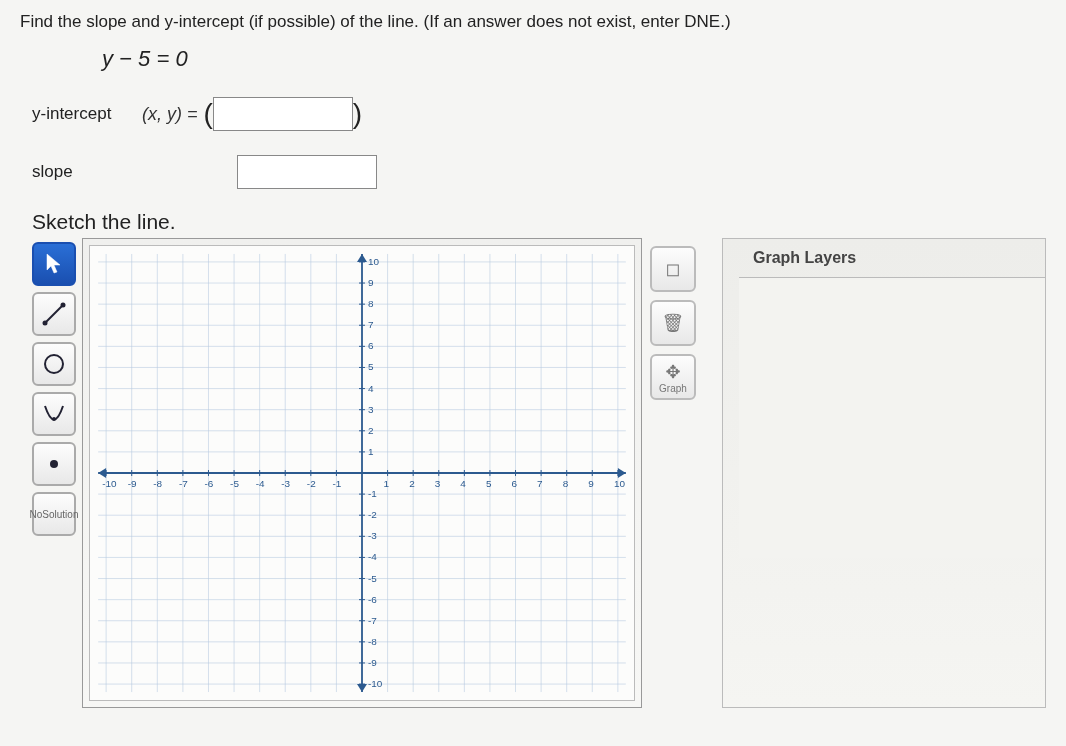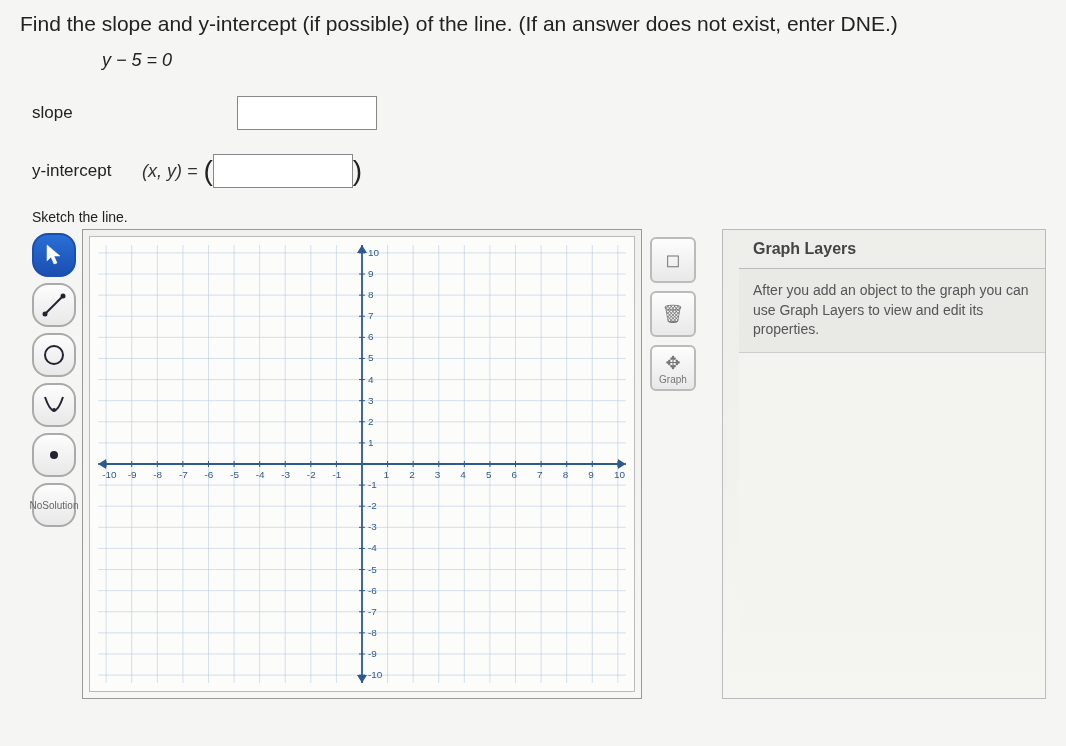--- a/index.html
+++ b/index.html
@@ -8,26 +8,26 @@
     background: #f5f5f3;
     width: 1066px;
     height: 746px;
     overflow: hidden;
     color: #333;
   }
   .top-section {
     padding: 12px 20px 10px 20px;
   }
   .instruction {
-    font-size: 21px;
+    font-size: 17px;
     color: #222;
     margin-bottom: 14px;
   }
   .equation {
-    font-size: 18px;
+    font-size: 22px;
     color: #222;
     font-style: italic;
     margin-left: 82px;
     margin-bottom: 22px;
   }
   .input-row {
     display: flex;
     align-items: center;
     margin-bottom: 18px;
     margin-left: 12px;
@@ -50,40 +50,40 @@
   }
   .answer-box {
     width: 140px;
     height: 34px;
     border: 1px solid #888;
     background: #fff;
     padding: 4px 6px;
     font-size: 15px;
   }
   .sketch-label {
-    font-size: 14px;
+    font-size: 21px;
     color: #222;
     margin: 6px 0 4px 12px;
   }
   .sketch-container {
     display: flex;
     margin-left: 12px;
   }
   .tool-column {
     display: flex;
     flex-direction: column;
     gap: 6px;
     margin-right: 6px;
     padding-top: 4px;
   }
   .tool-btn {
     width: 44px;
     height: 44px;
     border: 2px solid #aaa;
-    border-radius: 16px;
+    border-radius: 6px;
     background: linear-gradient(#fdfdfd, #e8e8e8);
     display: flex;
     align-items: center;
     justify-content: center;
     cursor: pointer;
     font-size: 20px;
   }
   .tool-btn.selected {
     background: linear-gradient(#2a6fd6, #1a4fb0);
     border-color: #1a4fb0;
@@ -170,31 +170,31 @@
   svg .tick { stroke: #2c5a8f; stroke-width: 1; }
 </style>
 </head>
 <body>
 
 <div class="top-section">
   <div class="instruction">Find the slope and y-intercept (if possible) of the line. (If an answer does not exist, enter DNE.)</div>
   <div class="equation">y − 5 = 0</div>
 
   <div class="input-row">
-    <span class="input-label">slope</span>
-    <span style="width:95px"></span>
-    <input class="answer-box" type="text" value="" style="">
-  </div>
-
-  <div class="input-row">
     <span class="input-label">y-intercept</span>
     <span class="xy-prefix">(x, y) = </span>
     <span class="paren">(</span>
     <input class="answer-box" type="text" value="" style="">
     <span class="paren">)</span>
+  </div>
+
+  <div class="input-row">
+    <span class="input-label">slope</span>
+    <span style="width:95px"></span>
+    <input class="answer-box" type="text" value="" style="">
   </div>
 
   <div class="sketch-label">Sketch the line.</div>
 
   <div class="sketch-container">
 
     <div class="tool-column">
       <div class="tool-btn selected">
         <svg width="18" height="22" viewBox="0 0 18 22">
             <path d="M2 1 L2 17 L6 13 L9 20 L12 19 L9 12 L15 12 Z" fill="#fff" stroke="#fff" stroke-width="0.5"></path>
@@ -372,18 +372,17 @@
         <span class="icn">🗑</span>
       </div>
       <div class="side-btn">
         <span class="icn">✥</span>
         <span>Graph</span>
       </div>
     </div>
 
     <div class="layers-panel">
       <div class="layers-head">Graph Layers</div>
-      <div class="layers-body">After you add an object to the graph you can use Graph Layers to view and edit its properties.</div>
       <div class="layers-rest"></div>
     </div>
 
   </div>
 </div>
 
 </body></html>

